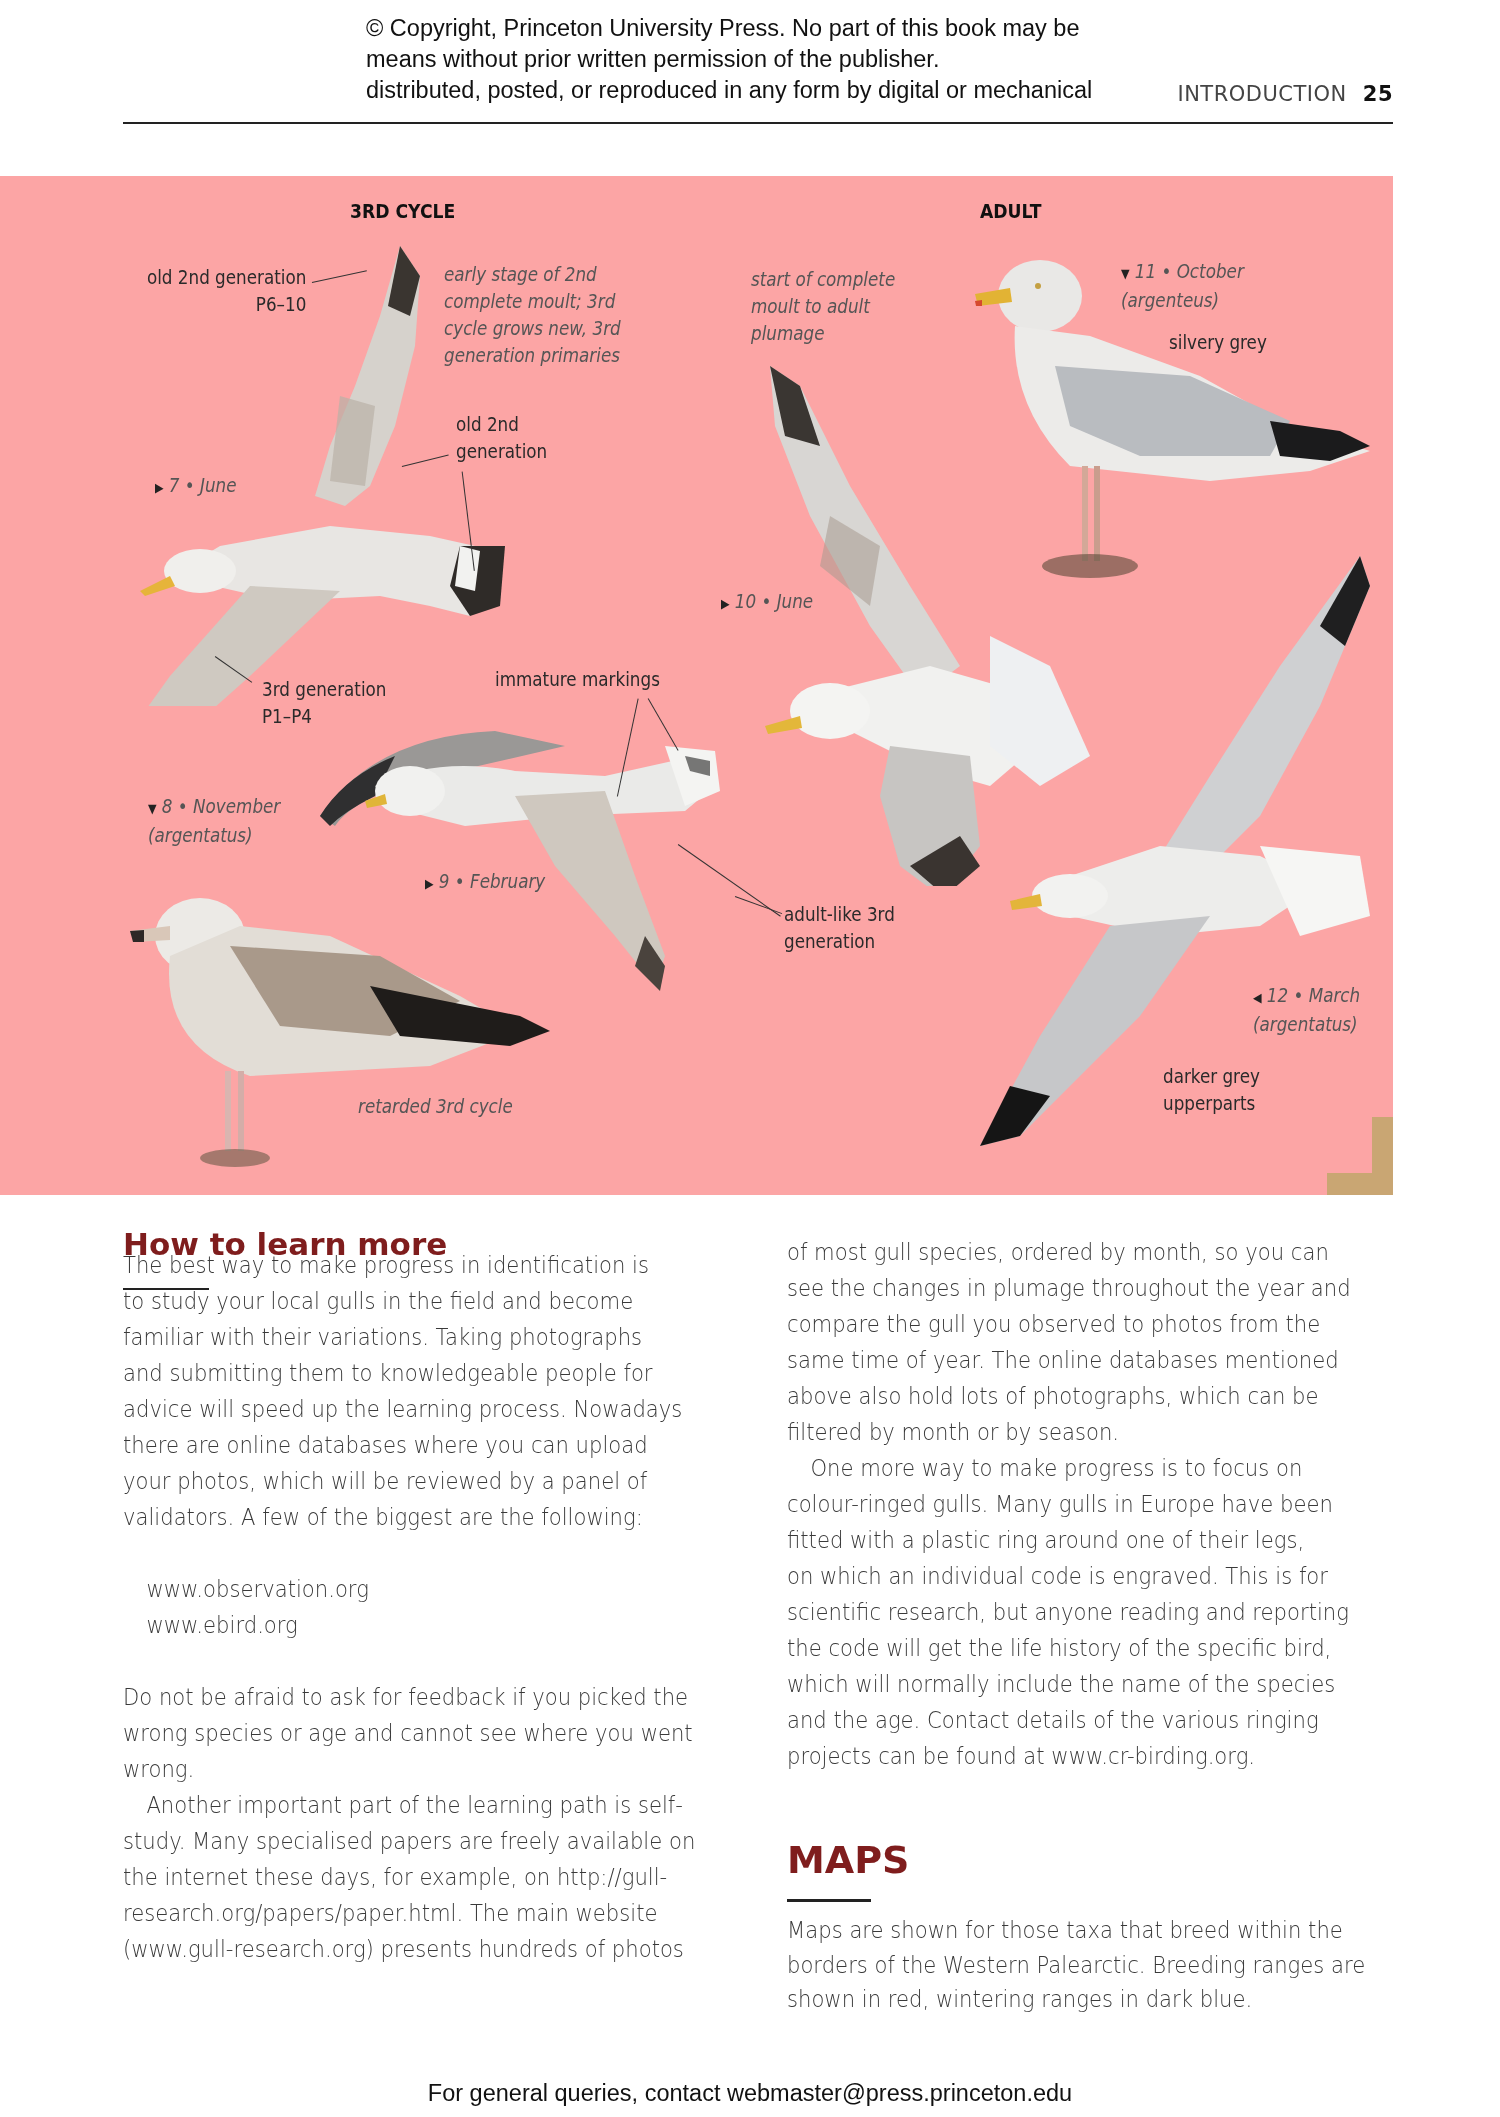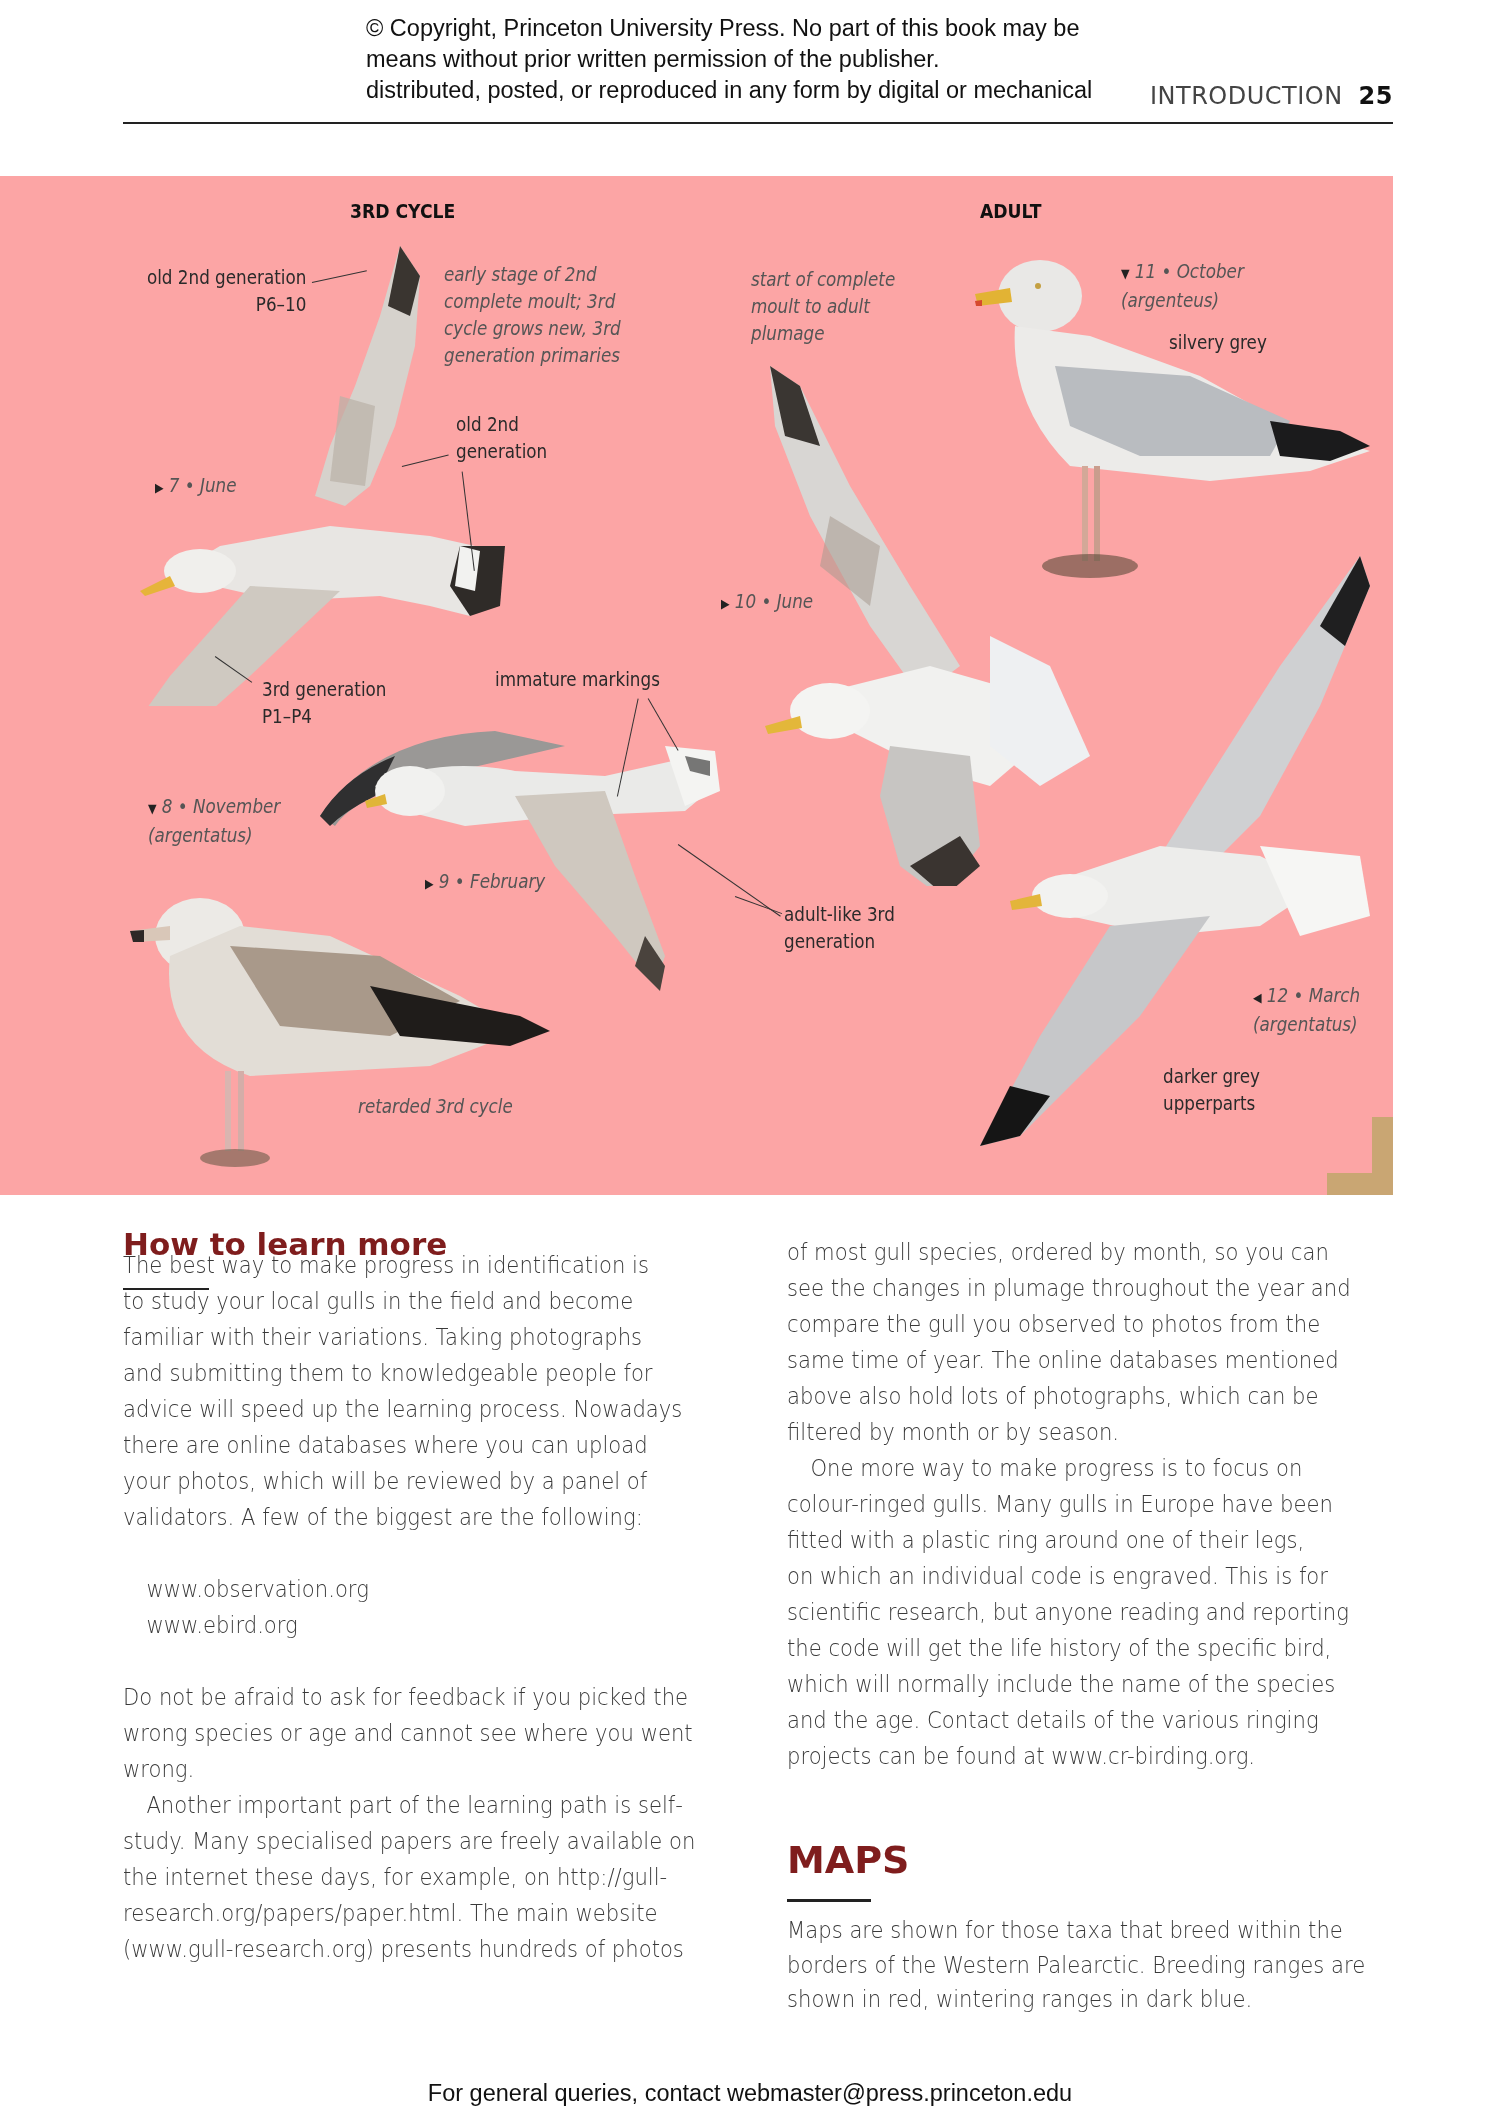--- a/index.html
+++ b/index.html
@@ -1,21 +1,21 @@
 <!DOCTYPE html>
 <html><head>
 <meta charset="utf-8">
 <style>
   html, body { margin:0; padding:0; background:#ffffff; }
   body { width:1500px; height:2117px; position:relative; overflow:hidden; font-family:"Liberation Sans", sans-serif; color:#222; }
   .abs { position:absolute; }
 
   .copyright { left:366px; top:13px; width:800px; font-family:"Liberation Sans", sans-serif; font-size:23.5px; line-height:31px; color:#111; }
   .copyright div { white-space:nowrap; }
-  .running-head { right:107px; top:82px; font-family:"DejaVu Sans", sans-serif; font-size:24px; letter-spacing:0.5px; color:#444; white-space:nowrap;text-align:center; }
+  .running-head { right:107px; top:82px; font-family:"DejaVu Sans", sans-serif; font-size:21px; letter-spacing:0.5px; color:#444; white-space:nowrap;text-align:center; }
   .running-head .pg { font-weight:bold; color:#111; margin-left:16px; }
   .head-rule { left:123px; top:122px; width:1270px; height:2px; background:#222; }
 
   .panel { left:0; top:176px; width:1393px; height:1019px; background:#fca5a5; overflow:hidden; }
   .corner-v { left:1372px; top:1117px; width:21px; height:78px; background:#c9a673; }
   .corner-h { left:1327px; top:1173px; width:66px; height:22px; background:#c9a673; }
 
   .lbl { position:absolute; font-family:"DejaVu Sans", sans-serif; font-size:19.5px; line-height:27px; color:#2a2a2a; white-space:nowrap; transform:scaleX(0.86); transform-origin:left top; }
   .lbl.it { font-style:italic; color:#555; }
   .lbl.right { transform-origin:right top; text-align:right; }

